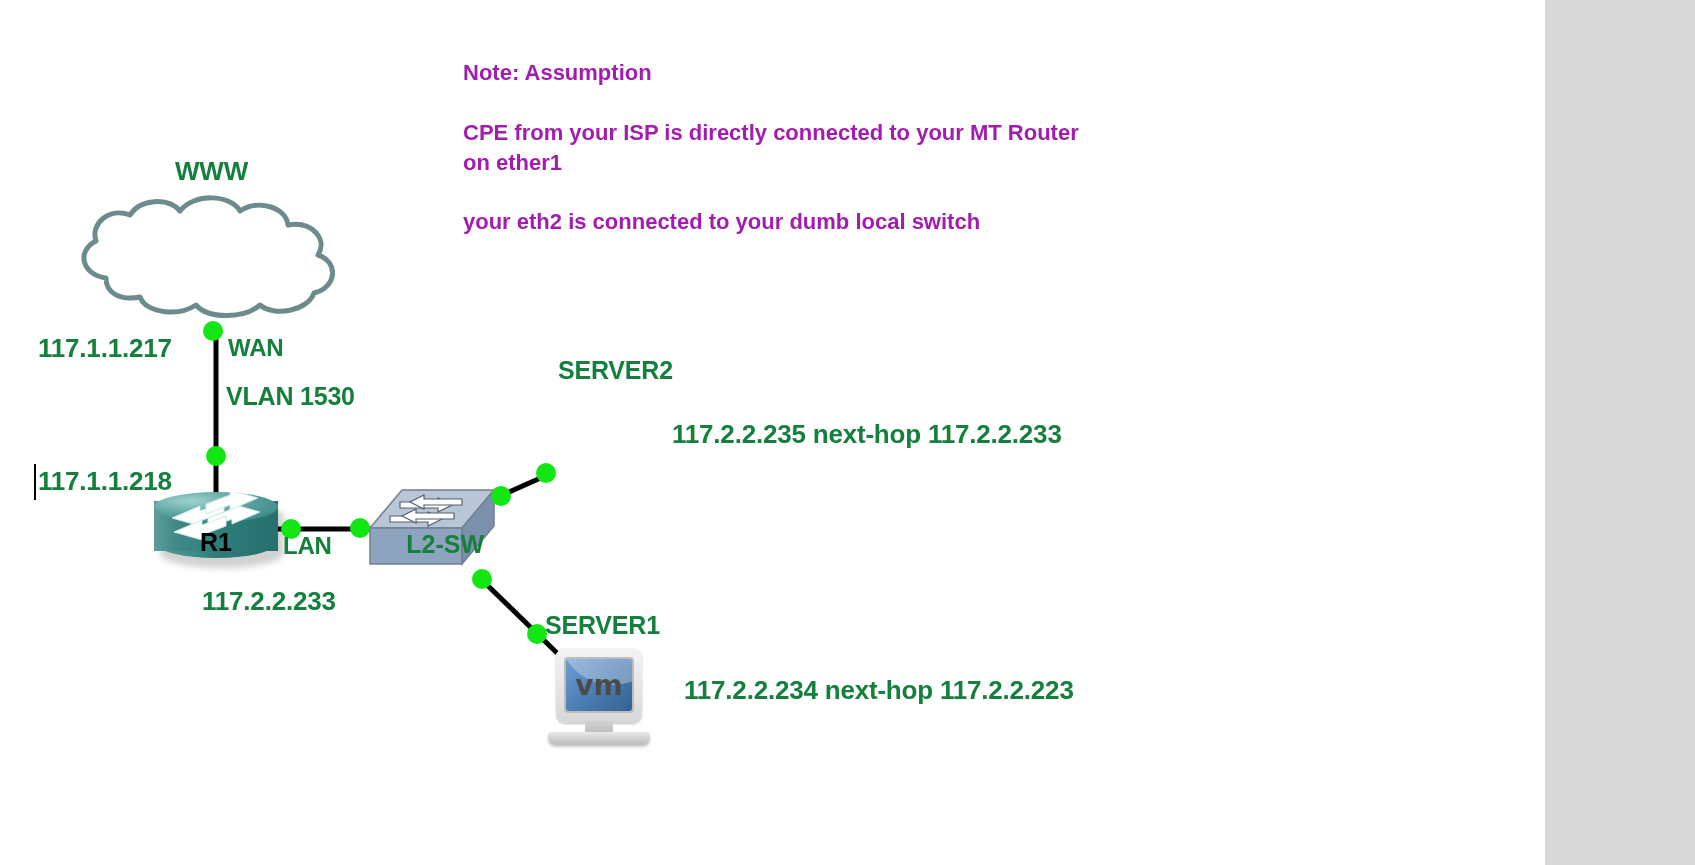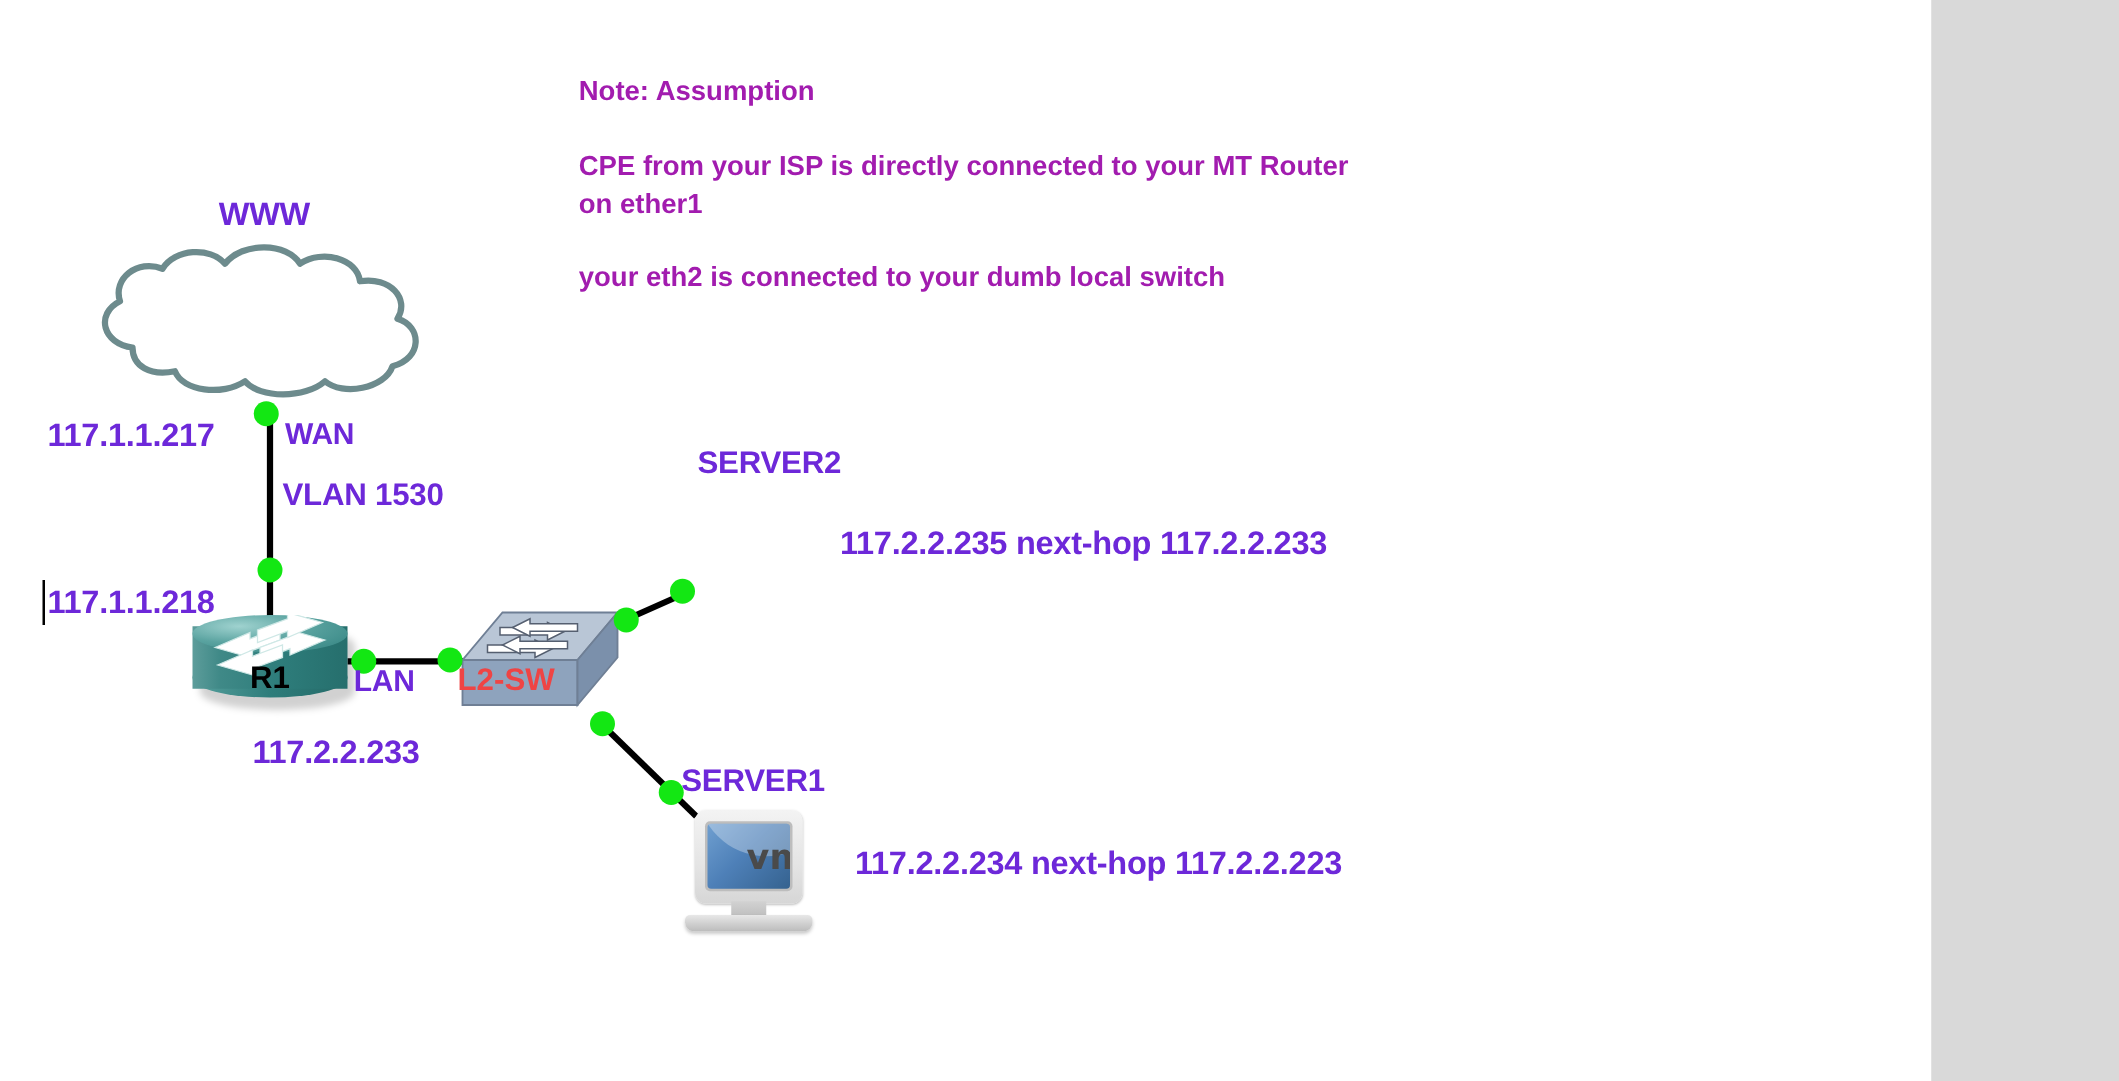--- a/index.html
+++ b/index.html
@@ -12,21 +12,21 @@
   #canvas{
     position:absolute;left:0;top:0;
     width:1545px;height:865px;
     background:#ffffff;
   }
   #stage{position:absolute;left:0;top:0;width:1545px;height:865px;}
 
   .lbl{
     position:absolute;
     font-weight:bold;
-    color:#6d28d9;
+    color:#15803d;
     white-space:pre;
     letter-spacing:-0.2px;
     line-height:1.0;
   }
   .note{
     position:absolute;
     font-weight:bold;
     color:#a21caf;
     font-size:22px;
     line-height:1.35;
@@ -72,21 +72,21 @@
   #router .arrows{position:absolute;left:0;top:0;width:124px;height:60px;}
   #router .rname{
     position:absolute;left:0;top:36px;width:124px;
     text-align:center;font-size:25px;font-weight:bold;color:#000;
   }
 
   
   #switch{position:absolute;left:366px;top:486px;width:132px;height:84px;}
   #switch .swname{
     position:absolute;left:0;top:44px;width:118px;
-    text-align:left;font-size:25px;font-weight:bold;color:#ef4444;
+    text-align:right;font-size:25px;font-weight:bold;color:#15803d;
   }
 
   
   .monitor{position:absolute;}
   .mon-case{
     position:absolute;left:11px;top:0;width:86px;height:75px;
     background:linear-gradient(to bottom,#f3f3f3 0%,#e4e4e4 60%,#d6d6d6 100%);
     border-radius:9px;
     box-shadow:0 1px 2px rgba(0,0,0,0.25);
   }
@@ -122,21 +122,20 @@
     color:#ffffff;font-weight:bold;font-size:22px;
     letter-spacing:0.5px;
     z-index:3;
   }
   .vm-logo{
     position:absolute;left:0;top:0;width:66px;height:52px;
     display:flex;align-items:center;justify-content:center;
     z-index:3;
     color:#4a4a4a;font-weight:bold;font-size:28px;
     font-family:"DejaVu Sans", sans-serif;
-    padding-left:22px;
   }
   .caret{
     position:absolute;width:2px;height:36px;background:#000;
   }
 </style>
 </head>
 <body>
 
 <div id="canvas">
   <div id="stage">

